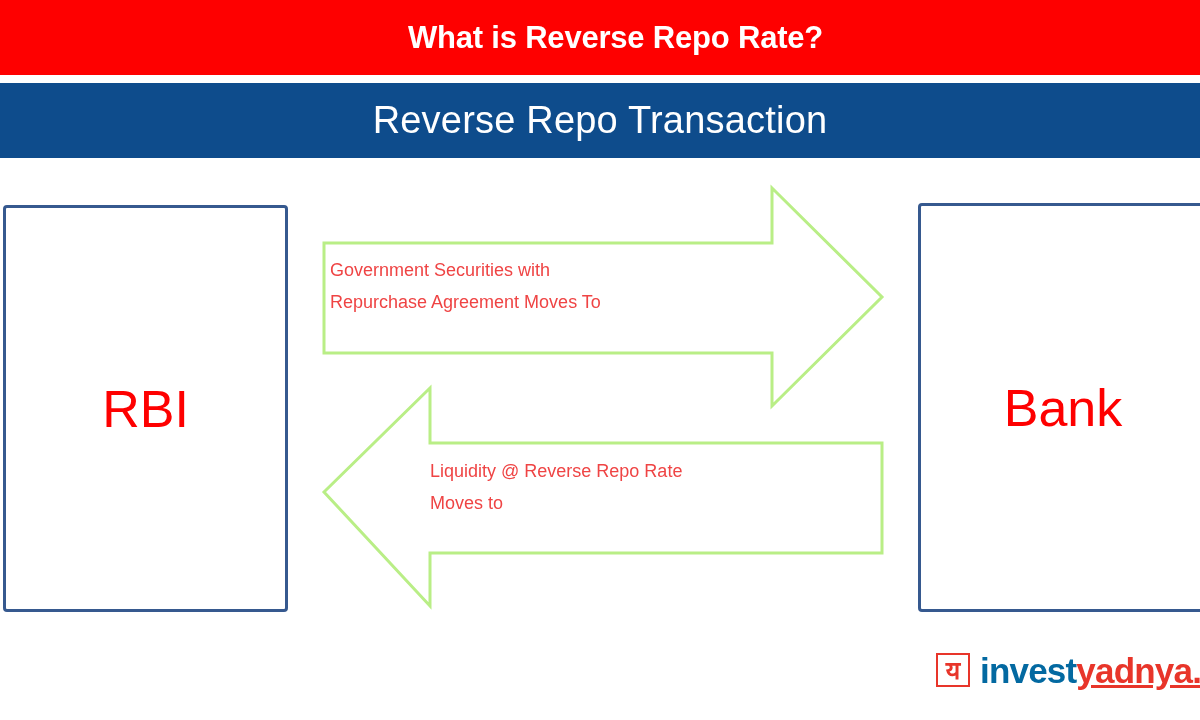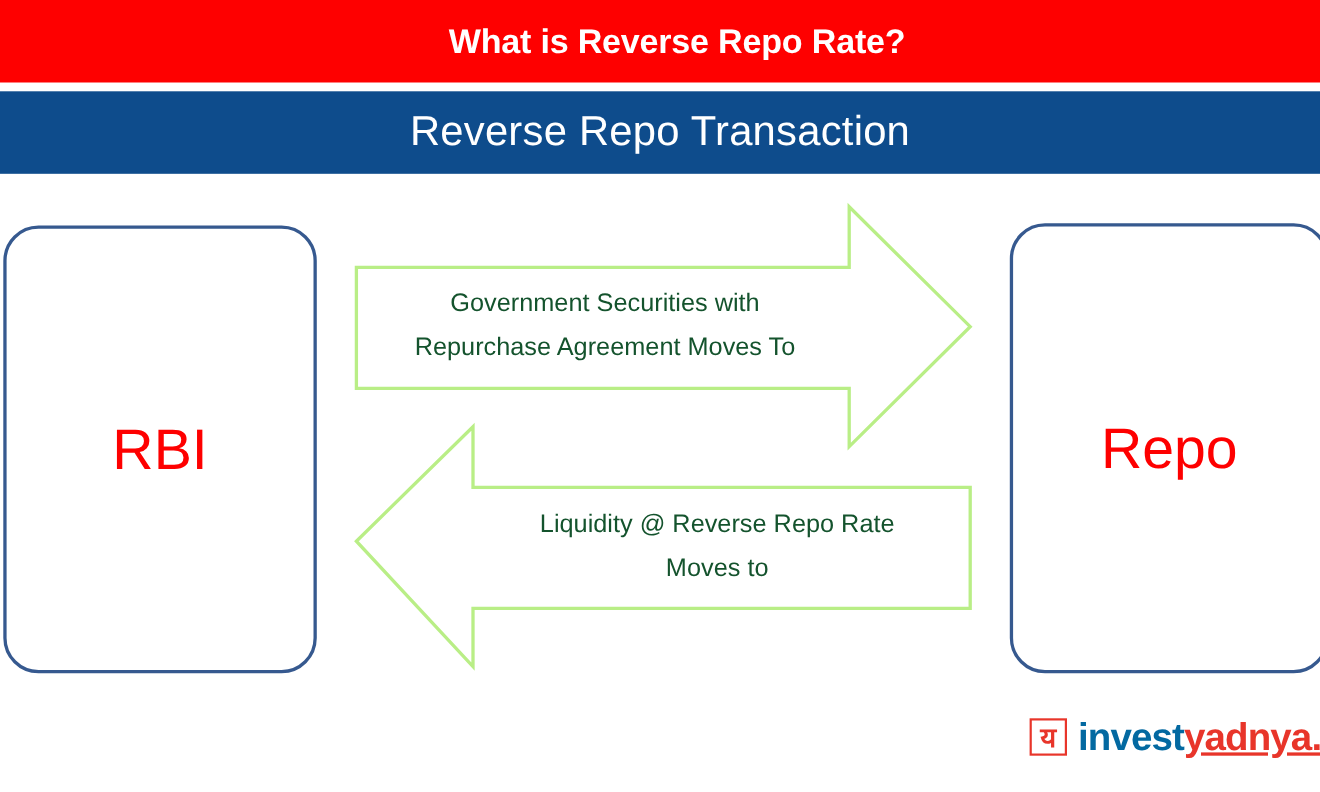--- a/index.html
+++ b/index.html
@@ -55,21 +55,21 @@
     font-size: 38px;
     font-weight: normal;
     letter-spacing: 0.2px;
     white-space: nowrap;
   }
 
   
   .entity-box {
     position: absolute;
     border: 3px solid #36598f;
-    border-radius: 32px;
+    border-radius: 4px;
     background: #ffffff;
     display: flex;
     align-items: center;
     justify-content: center;
     box-sizing: border-box;
   }
   .entity-label {
     color: #fe0000;
     font-size: 52px;
     font-weight: normal;
@@ -94,24 +94,23 @@
     overflow: visible;
   }
   .arrow-shape {
     fill: #ffffff;
     stroke: #b9ee86;
     stroke-width: 3;
     stroke-linejoin: miter;
   }
   .arrow-label {
     position: absolute;
-    color: #14532d;
-    font-size: 23px;
+    color: #ef4444;
+    font-size: 18px;
     line-height: 1.75;
-    text-align: center;
     white-space: pre-line;
     pointer-events: none;
   }
   #arrow-forward-svg { left: 322px; top: 186px; }
   #arrow-forward-label {
     left: 330px;
     top: 255px;
     width: 440px;
   }
   #arrow-back-svg { left: 322px; top: 386px; }
@@ -169,21 +168,21 @@
 
   <div class="subtitle-bar">
     <span class="subtitle-bar-text">Reverse Repo Transaction</span>
   </div>
 
   <div class="entity-box" id="box-rbi">
     <span class="entity-label">RBI</span>
   </div>
 
   <div class="entity-box" id="box-bank">
-    <span class="entity-label">Repo</span>
+    <span class="entity-label">Bank</span>
   </div>
 
   <svg class="arrow-svg" id="arrow-forward-svg" width="562" height="226" viewBox="0 0 562 226">
     <polygon class="arrow-shape" points="2,57 450,57 450,2 560,111 450,220 450,167 2,167"></polygon>
   </svg>
   <div class="arrow-label" id="arrow-forward-label">Government Securities with
 Repurchase Agreement Moves To</div>
 
   <svg class="arrow-svg" id="arrow-back-svg" width="562" height="226" viewBox="0 0 562 226">
     <polygon class="arrow-shape" points="2,106 108,2 108,57 560,57 560,167 108,167 108,220"></polygon>

